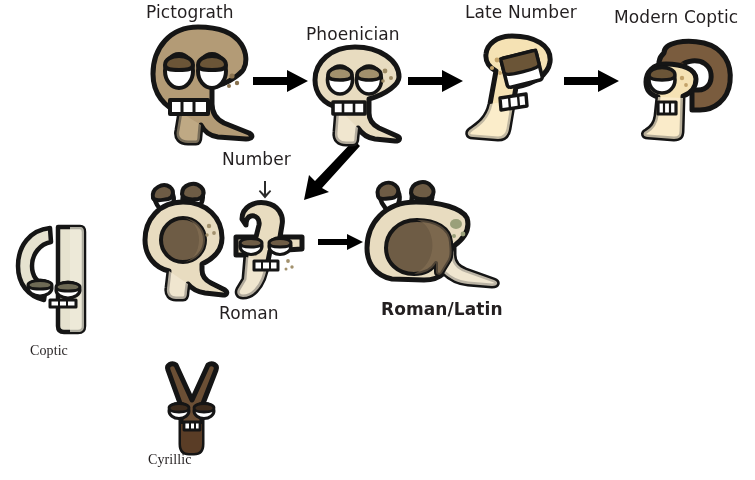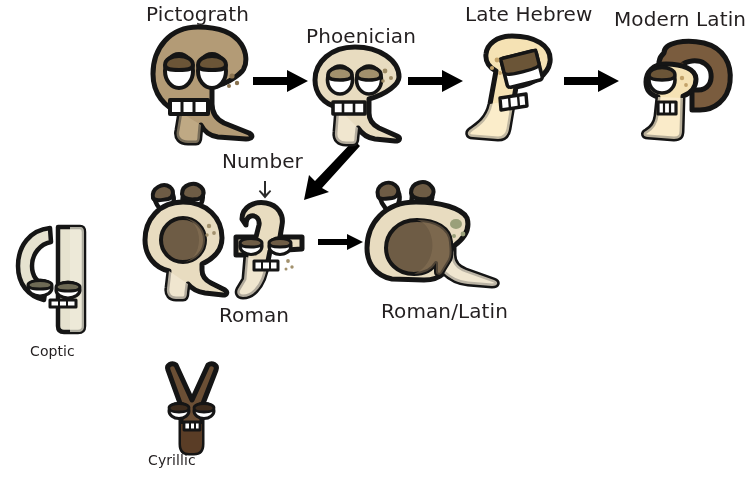--- a/index.html
+++ b/index.html
@@ -14,51 +14,51 @@
     position: relative;
     width: 755px;
     height: 480px;
     background: #ffffff;
     overflow: hidden;
   }
   .label {
     position: absolute;
     color: #231f20;
     font-family: "DejaVu Sans", sans-serif;
-    font-size: 20px;
+    font-size: 17px;
     line-height: 1;
     white-space: nowrap;
     letter-spacing: 0.1px;
   }
-  .label.small { font-size: 14px; }
+  .label.small { font-size: 14px; font-family: Liberation Serif, serif; }
   .figure {
     position: absolute;
   }
   .figure svg { display: block; overflow: visible; }
   .arrow { position: absolute; }
   .arrow svg { display: block; }
 </style>
 </head>
 <body>
 
 <div id="stage" style="background: rgb(255, 255, 255);">
 
   <div class="label" style="left:146px; top:4px;">Pictograth</div>
 
   <div class="label" style="left:306px; top:26px;">Phoenician</div>
 
-  <div class="label" style="left:465px; top:4px;">Late Hebrew</div>
-
-  <div class="label" style="left:614px; top:9px;">Modern Latin</div>
+  <div class="label" style="left:465px; top:4px;">Late Number</div>
+
+  <div class="label" style="left:614px; top:9px;">Modern Coptic</div>
 
   <div class="label" style="left:222px; top:151px;">Number</div>
 
   <div class="label" style="left:219px; top:305px;">Roman</div>
 
-  <div class="label" style="left:381px; top:301px;">Roman/Latin</div>
+  <div class="label" style="left:381px; top:301px;font-weight:bold;">Roman/Latin</div>
 
   <div class="label small" style="left:30px; top:344px;">Coptic</div>
 
   <div class="label small" style="left:148px; top:453px;">Cyrillic</div>
 
   <div class="arrow" style="left:253px; top:68px;">
     <svg width="56" height="26" viewBox="0 0 56 26">
       <path d="M0 9 H34 V2 L55 13 L34 24 V17 H0 Z" fill="#000"></path>
     </svg>
   </div>

